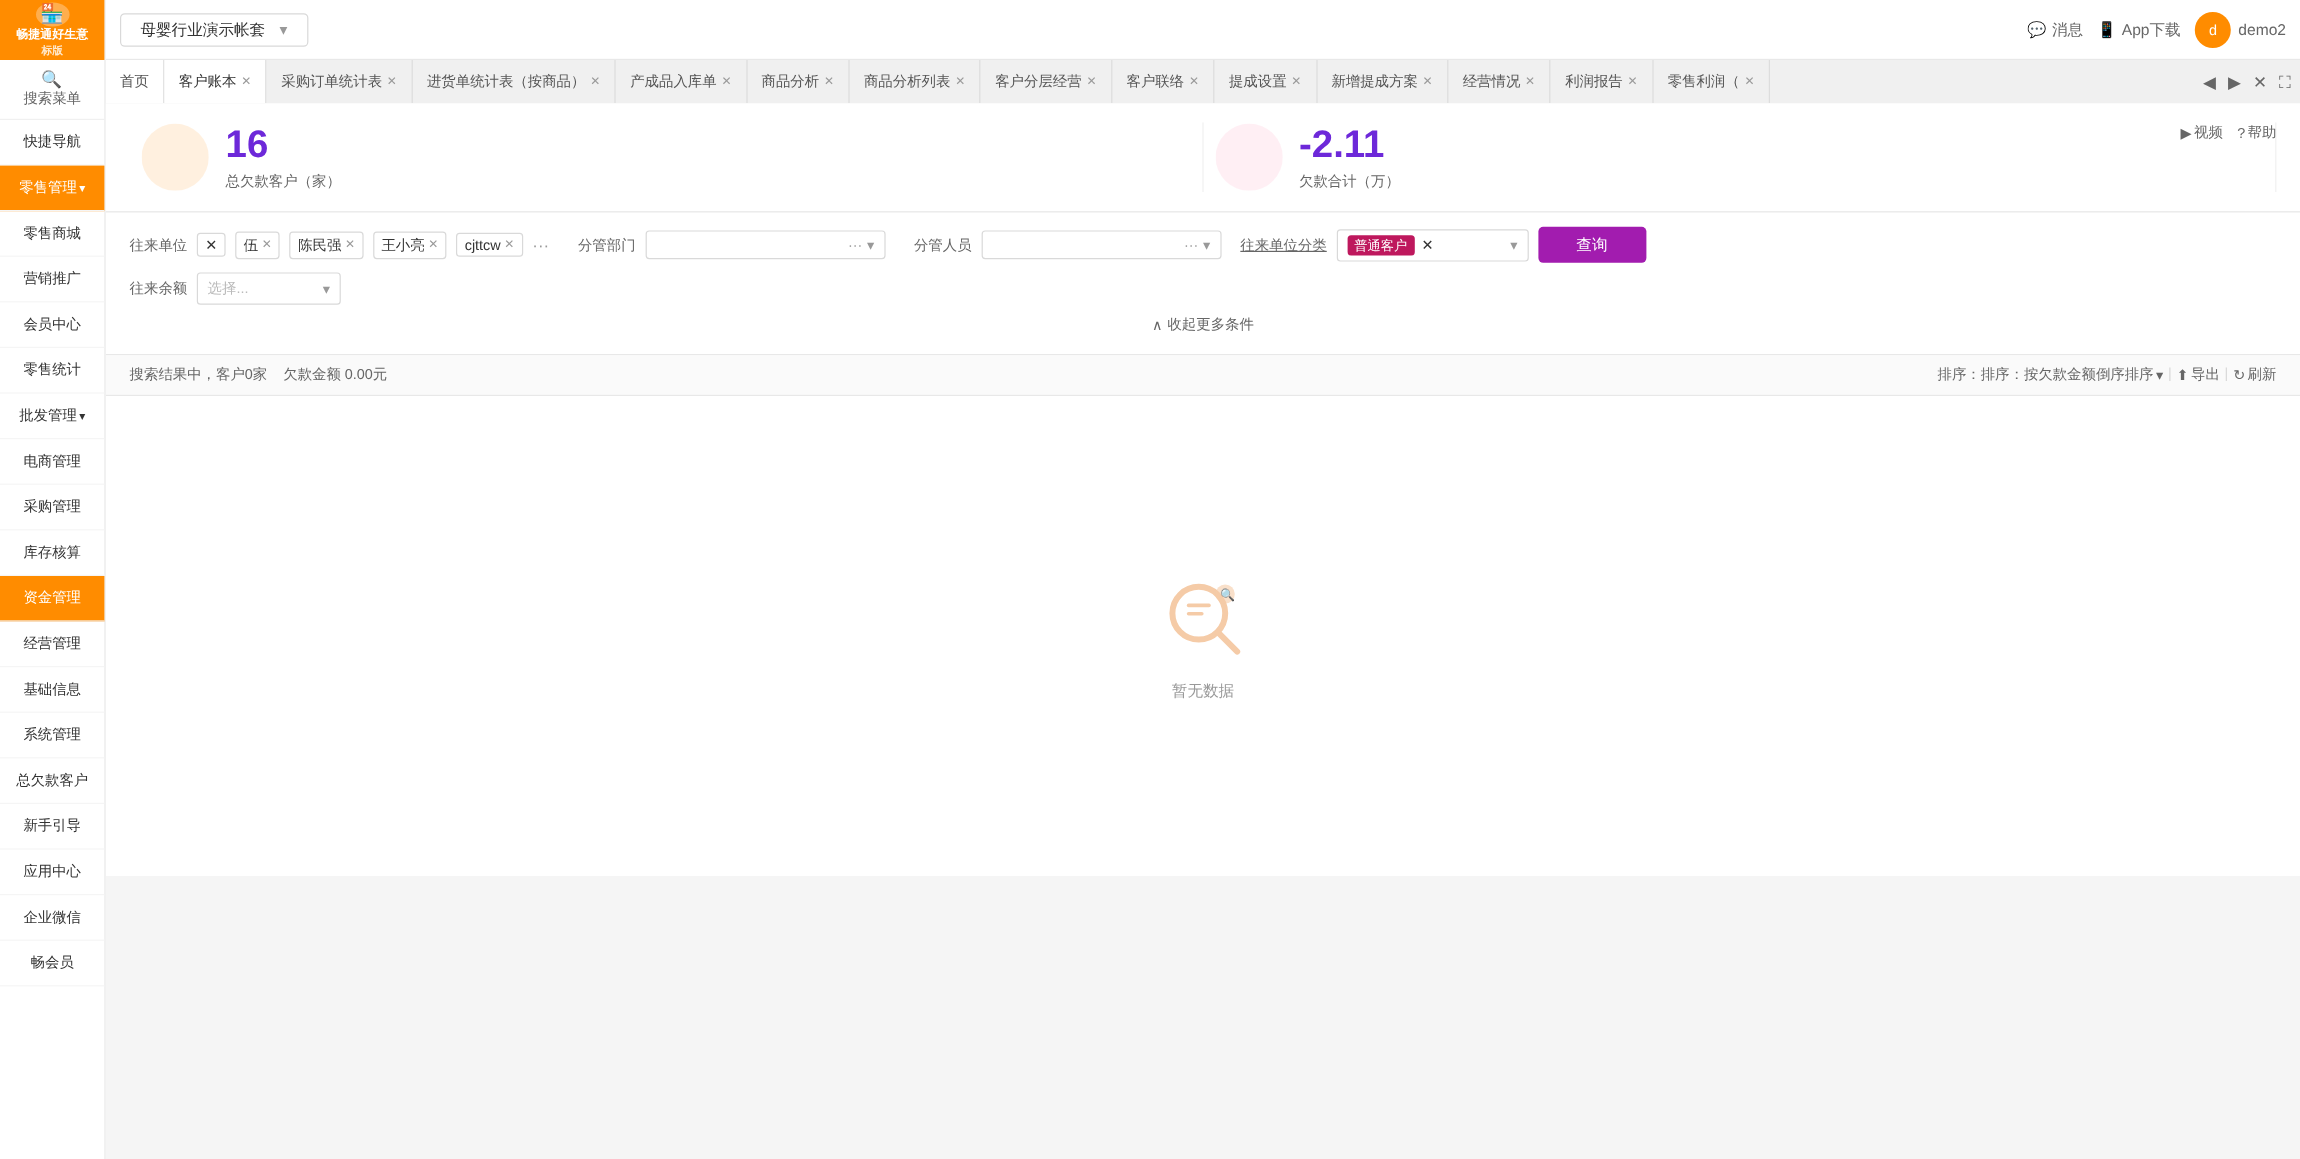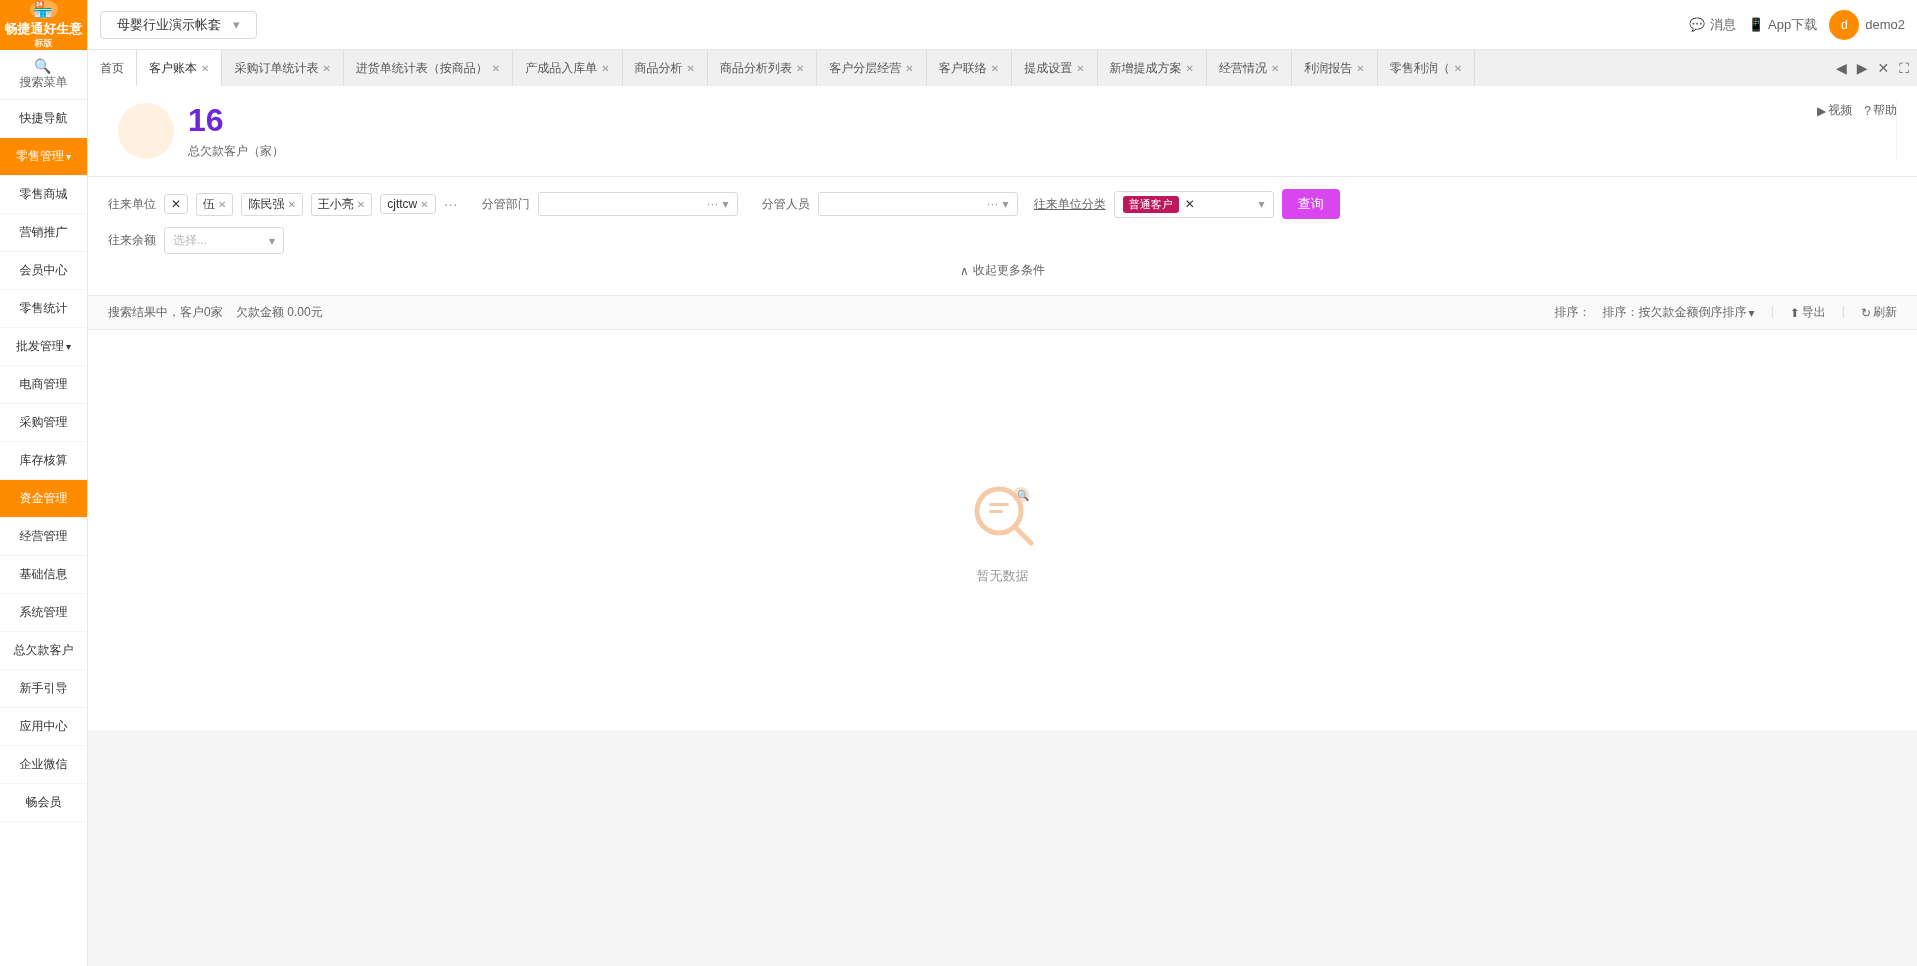--- a/index.html
+++ b/index.html
@@ -55,47 +55,47 @@
     .filter-tag { display: inline-flex; align-items: center; gap: 3px; background: #fff; border: 1px solid #d9d9d9; border-radius: 3px; padding: 2px 6px; font-size: 12px; color: #333; }
     .filter-tag .remove { cursor: pointer; color: #999; font-size: 10px; }
     .filter-more { color: #999; cursor: pointer; font-size: 14px; }
     .filter-select { border: 1px solid #d9d9d9; border-radius: 3px; padding: 4px 8px; font-size: 12px; color: #333; display: flex; align-items: center; gap: 4px; cursor: pointer; min-width: 120px; }
     .filter-select-wide { min-width: 200px; }
     .collapse-btn { display: flex; align-items: center; gap: 4px; color: #666; font-size: 12px; cursor: pointer; margin: 4px auto; width: fit-content; }
 
     
     .results-bar { background: #fafafa; padding: 8px 20px; border-bottom: 1px solid #e8e8e8; display: flex; align-items: center; justify-content: space-between; }
     .results-bar .left { font-size: 12px; color: #666; }
-    .results-bar .right { display: flex; align-items: flex-start; gap: 12px; font-size: 12px; color: #666; margin-left: 44px; }
+    .results-bar .right { display: flex; align-items: flex-start; font-size: 12px; color: #666; margin-left: 44px; }
     .results-bar .sort { cursor: pointer; display: flex; align-items: center; gap: 2px; }
     .results-bar .export { cursor: pointer; color: #666; display: flex; align-items: center; gap: 2px; }
     .results-bar .refresh { cursor: pointer; color: #666; display: flex; align-items: center; gap: 2px; }
 
     
     .table-area { background: #fff; margin: 0; }
     .table-header { display: grid; grid-template-columns: 1fr 1.5fr 1fr 1fr; padding: 10px 20px; background: #fafafa; border-bottom: 1px solid #e8e8e8; font-size: 13px; color: #333; font-weight: 500; }
     .table-body { min-height: 400px; display: flex; flex-direction: column; align-items: center; justify-content: center; }
     .empty-state { display: flex; flex-direction: column; align-items: center; gap: 12px; padding: 60px 0; }
     .empty-icon { width: 80px; height: 80px; position: relative; }
     .empty-icon svg { width: 80px; height: 80px; }
     .empty-text { font-size: 13px; color: #999; }
 
     
-    .query-btn { background: #d946ef; color: #fff; border: none; border-radius: 4px; padding: 6px 16px; font-size: 13px; cursor: pointer; text-align: right; }
+    .query-btn { background: #a21caf; color: #fff; border: none; border-radius: 4px; padding: 6px 32px; font-size: 13px; cursor: pointer; text-align: right; }
 
     
     .category-tag { background: #be185d; color: #fff; border-radius: 3px; padding: 1px 6px; font-size: 11px; }
   </style>
 </head>
 <body>
 
 <div class="sidebar">
   <div class="sidebar-logo">
     <div class="logo-icon">🏪</div>
-    <span style="font-size:13px;text-align:center;line-height:1.2;">畅捷通好生意</span>
+    <span style="font-size:10px;text-align:center;line-height:1.2;">畅捷通好生意</span>
     <span style="font-size:9px;opacity:0.8;">标版</span>
   </div>
 
   <div class="sidebar-search">
     <div style="font-size:14px;">🔍</div>
     <div>搜索菜单</div>
   </div>
   <div class="sidebar-item">快捷导航</div>
   <div class="sidebar-item active" style="background:#ff8c00;color:#fff;display:flex;align-items:center;justify-content:center;gap:2px;">
     零售管理 <span style="font-size:10px;">▾</span>
@@ -212,20 +212,30 @@
         <div style="position:absolute;left:10px;top:50%;transform:translateY(-50%);width:56px;height:56px;">
           <svg viewBox="0 0 56 56" width="56" height="56" opacity="0.12">
             <circle cx="28" cy="28" r="28" fill="#ff8c00"></circle>
             <text x="28" y="36" text-anchor="middle" fill="#ff8c00" font-size="28" font-weight="bold">¥</text>
           </svg>
         </div>
         <div class="stat-value red">16</div>
         <div class="stat-label">总欠款客户（家）</div>
       </div>
 
+      <div class="stat-item" style="padding-left:80px;position:relative;">
+        <div style="position:absolute;left:10px;top:50%;transform:translateY(-50%);width:56px;height:56px;">
+          <svg viewBox="0 0 56 56" width="56" height="56" opacity="0.1">
+            <circle cx="28" cy="28" r="28" fill="#ff6b9d"></circle>
+            <text x="28" y="36" text-anchor="middle" fill="#ff6b9d" font-size="22">✦</text>
+          </svg>
+        </div>
+        <div class="stat-value red">-2.11</div>
+        <div class="stat-label">欠款合计（万）</div>
+      </div>
 
 
       <div class="stat-actions">
         <span>
           <span>▶</span>
           <span>视频</span>
         </span>
         <span>
           <span>?</span>
           <span>帮助</span>

